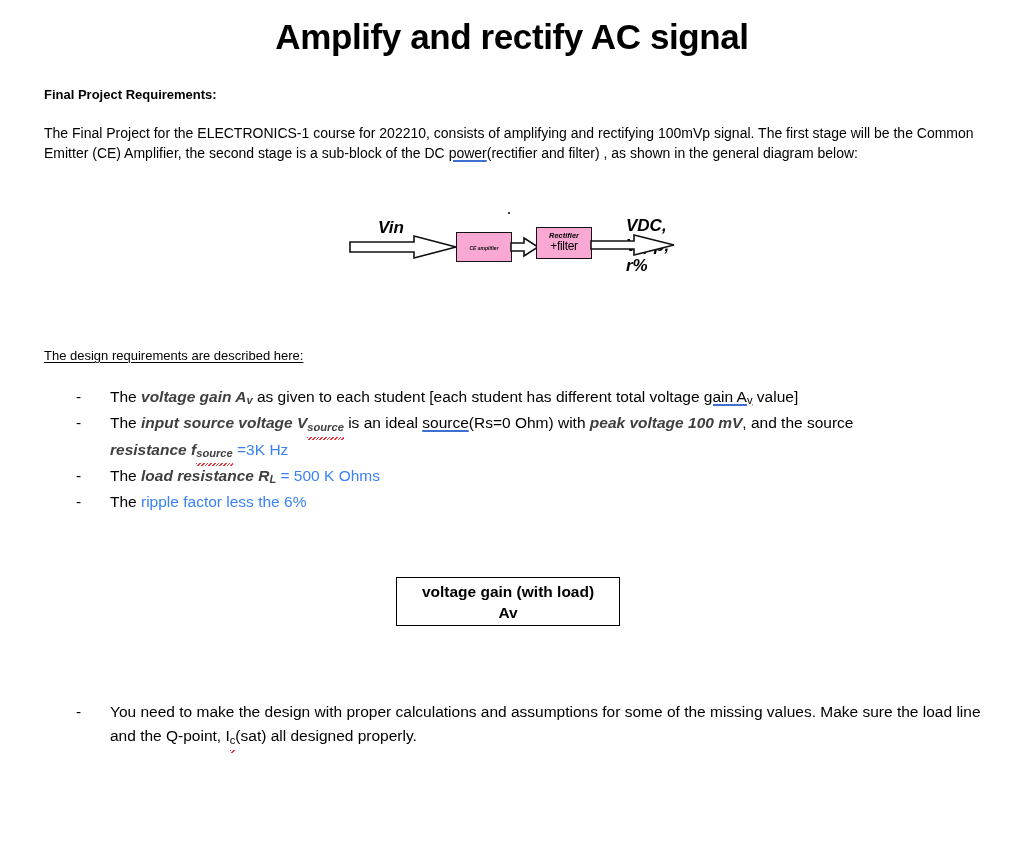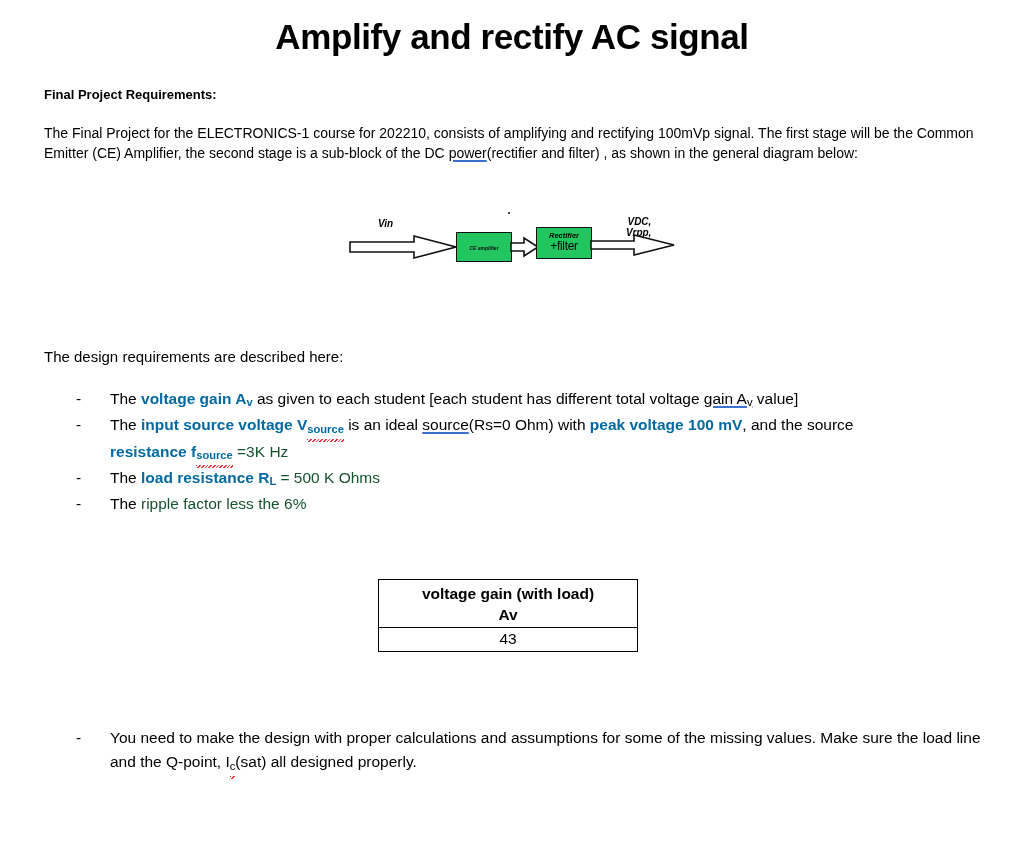--- a/index.html
+++ b/index.html
@@ -71,32 +71,31 @@
     height: 150px;
     margin-top: 34px;
   }
   .diagram {
     position: absolute;
     left: 296px;
     top: 8px;
   }
   .dlabel {
     position: absolute;
-    font-size: 10px;
+    font-size: 17px;
     font-weight: bold;
     font-style: italic;
-    text-align: right;
   }
   .dlabel-vin  { left: 38px;  top: 12px; }
   .dlabel-vdc  { left: 286px; top: 10px; }
 
   .box {
     position: absolute;
     border: 1.6px solid #111;
-    background: #22c55e;
+    background: #f9a8d4;
     box-sizing: border-box;
     text-align: center;
   }
   .box-ce {
     left: 116px; top: 26px; width: 56px; height: 30px;
   }
   .box-ce .bt {
     font-size: 5px;
     font-weight: bold;
     font-style: italic;
@@ -119,23 +118,24 @@
     font-size: 12px;
     line-height: 13px;
     letter-spacing: -0.3px;
   }
 
   
   .arrow-svg { position: absolute; }
 
   
   .req-heading {
-    font-size: 15px;
+    font-size: 13px;
     margin-top: 0;
     margin-bottom: 0;
+    text-decoration: underline;
     text-underline-offset: 2px;
     text-decoration-thickness: 1.3px;
   }
 
   .bullets {
     margin-top: 22px;
     padding-left: 0;
     list-style: none;
   }
   .bullet {
@@ -144,22 +144,22 @@
     font-size: 15.5px;
     line-height: 1.6;
     margin-bottom: 1px;
     max-width: 940px;
   }
   .bullet .dash {
     position: absolute;
     left: 32px;
     top: 0;
   }
-  .red { color: #14532d; }
-  .red-b { color: #0369a1; font-weight: bold; }
+  .red { color: #3b82f6; }
+  .red-b { color: #404040; font-weight: bold; font-style: italic; }
   .sub { font-size: 0.72em; vertical-align: -0.22em; }
 
   .squig {
     position: relative;
     display: inline-block;
   }
   .squig::after {
     content: "";
     position: absolute;
     left: 0; right: 0; bottom: -3px;
@@ -177,21 +177,21 @@
   }
 
   
   .table-wrap {
     margin-top: 62px;
     display: flex;
     justify-content: center;
   }
   table.gain-table {
     border-collapse: collapse;
-    width: 260px;
+    width: 224px;
     margin-left: -12px;
   }
   table.gain-table td {
     border: 1.8px solid #000;
     text-align: center;
     font-size: 15.5px;
     padding: 2px 4px;
   }
   table.gain-table td.hdr {
     font-weight: bold;
@@ -281,23 +281,20 @@
 
     <div class="table-wrap">
       <table class="gain-table">
         <tbody>
             <tr>
           <td class="hdr">
             <span>voltage gain (with load)</span><br>
             <span>Av</span>
           </td>
         </tr>
-        <tr>
-          <td class="val">43</td>
-        </tr>
       </tbody>
         </table>
     </div>
 
     <div class="closing">
       <div class="bullet">
         <span class="dash">-</span><span>You need to make the design with proper calculations and assumptions for some of the missing values. Make sure the load line and the Q-point, I</span><span class="sub squig">c</span><span>(sat) all designed properly.</span>
       </div>
     </div>
 

